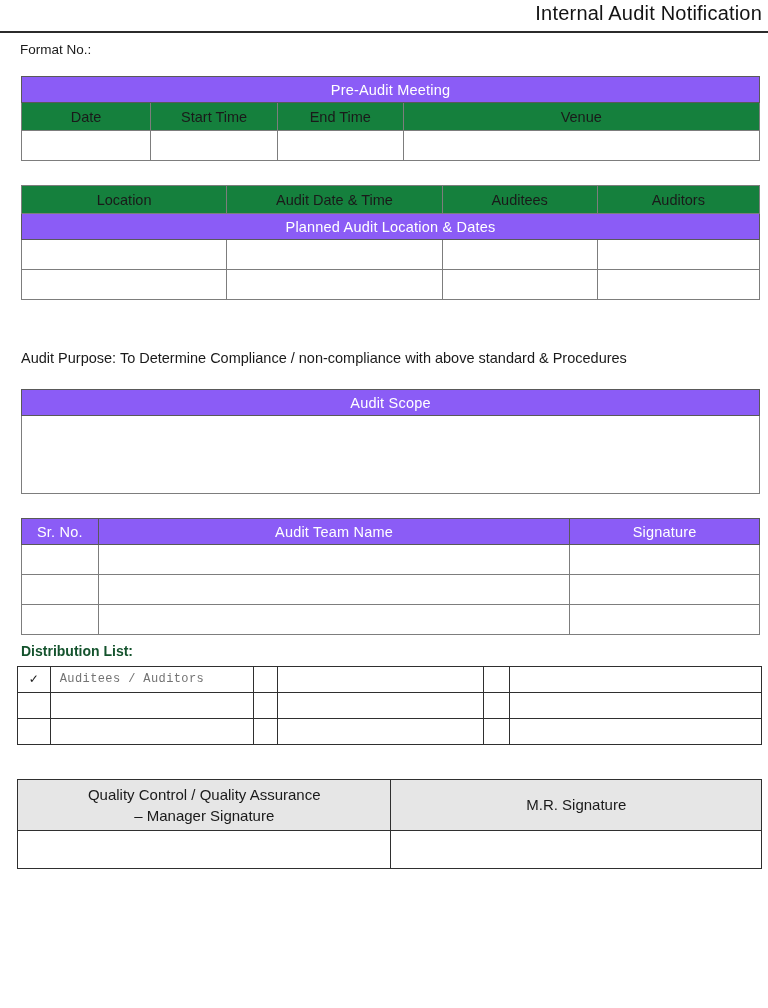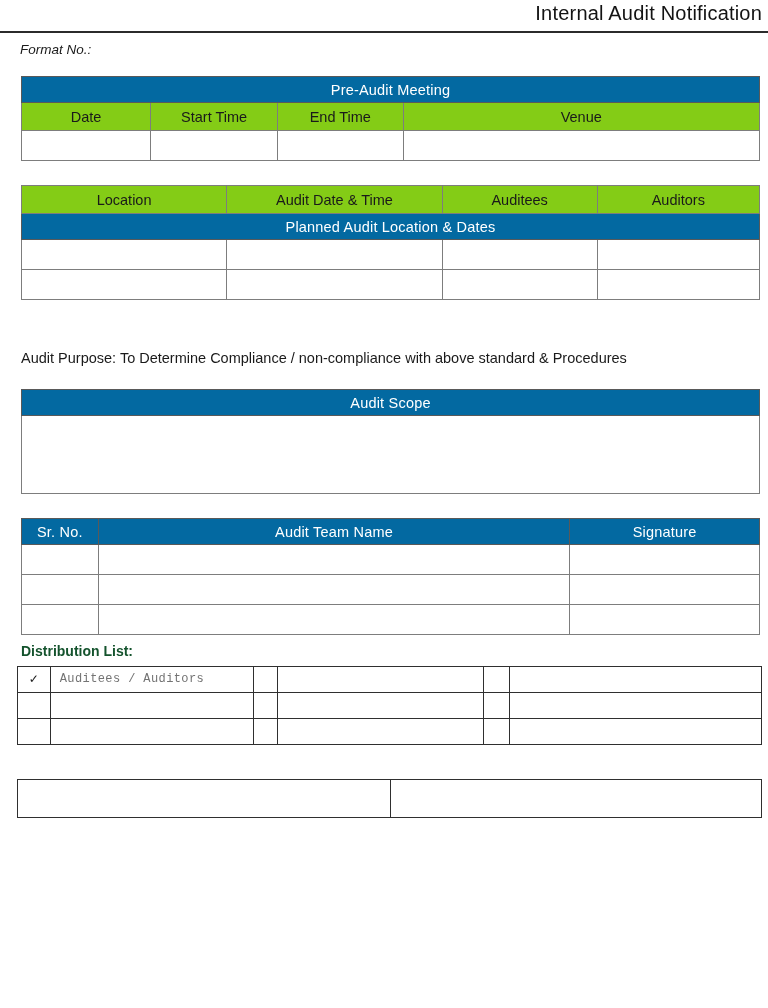--- a/index.html
+++ b/index.html
@@ -41,50 +41,49 @@
     border-top: 2px solid #2b2b2b;
     margin: 1px 0 0 0;
     width: 768px;
   }
 
   .format-line {
     font-size: 13.5px;
     color: #1a1a1a;
     padding: 9px 16px 0 20px;
     line-height: 1.2;
-    font-style: italic;
   }
 
   
   .block {
     margin: 0 8px 0 21px;
     width: 739px;
   }
   .tbl {
     width: 739px;
     border-collapse: collapse;
     table-layout: fixed;
     border: 1px solid #595959;
   }
   .tbl td, .tbl th {
     border: 1px solid #7d7d7d;
     padding: 0;
     font-weight: 400;
   }
   .band {
-    background: #0369a1;
+    background: #8b5cf6;
     color: #ffffff;
     text-align: center;
     font-size: 14.5px;
     height: 26px;
     letter-spacing: 0.2px;
     border: 1px solid #595959 !important;
   }
   .subhead {
-    background: #84cc16;
+    background: #15803d;
     text-align: center;
     font-size: 14.5px;
     height: 28px;
     color: #1a1a1a;
   }
   .datacell {
     background: #ffffff;
     height: 30px;
   }
 
@@ -373,19 +372,26 @@
   <div class="gap-24"></div>
   <div class="gap-10"></div>
 
   <table class="sign-tbl">
     <colgroup>
       <col style="width:50.2%">
         <col style="width:49.8%">
     </colgroup>
     <tbody>
       <tr>
+        <td class="sign-head">
+          <span class="two-line">Quality Control / Quality Assurance</span>
+          <span class="two-line">– Manager Signature</span>
+        </td>
+        <td class="sign-head">M.R. Signature</td>
+      </tr>
+      <tr>
         <td class="sign-body"></td>
         <td class="sign-body"></td>
       </tr>
     </tbody>
   </table>
 
 </div>
 
 </body></html>

